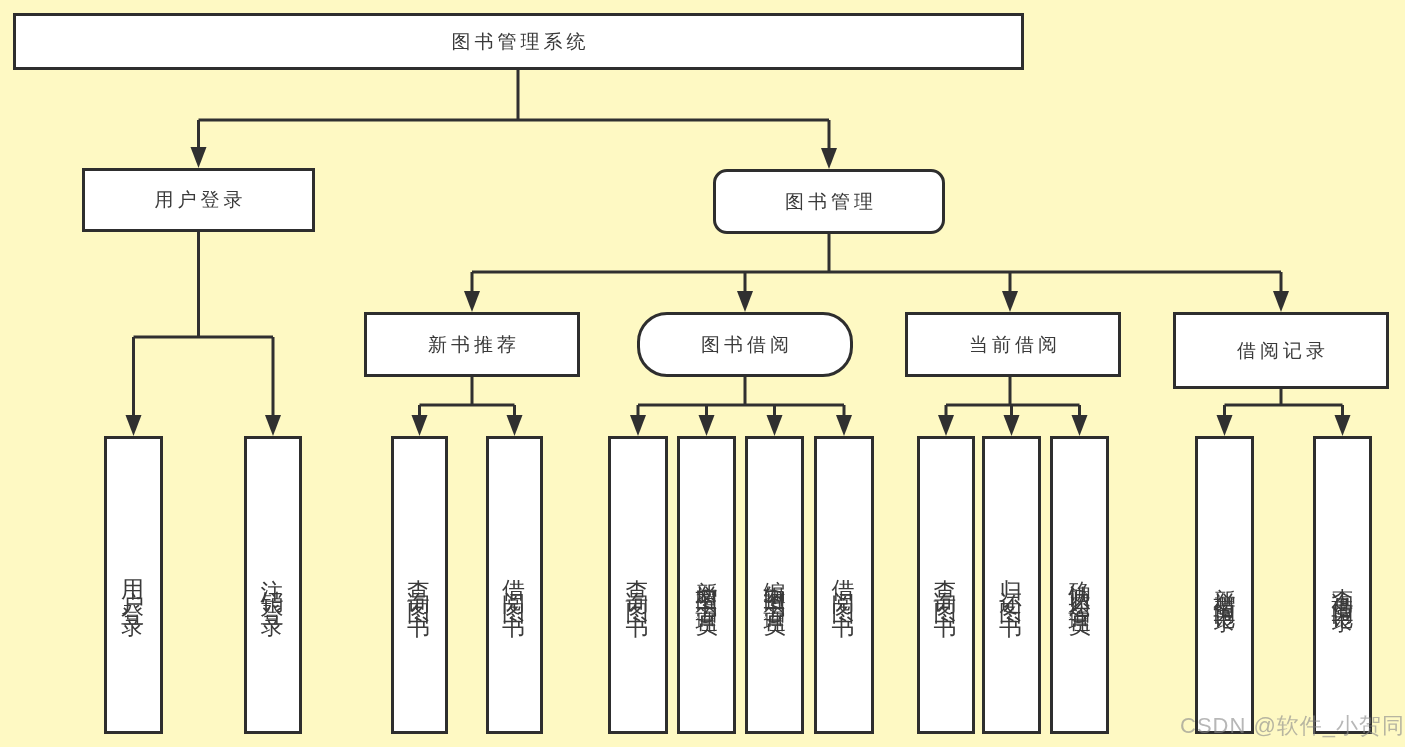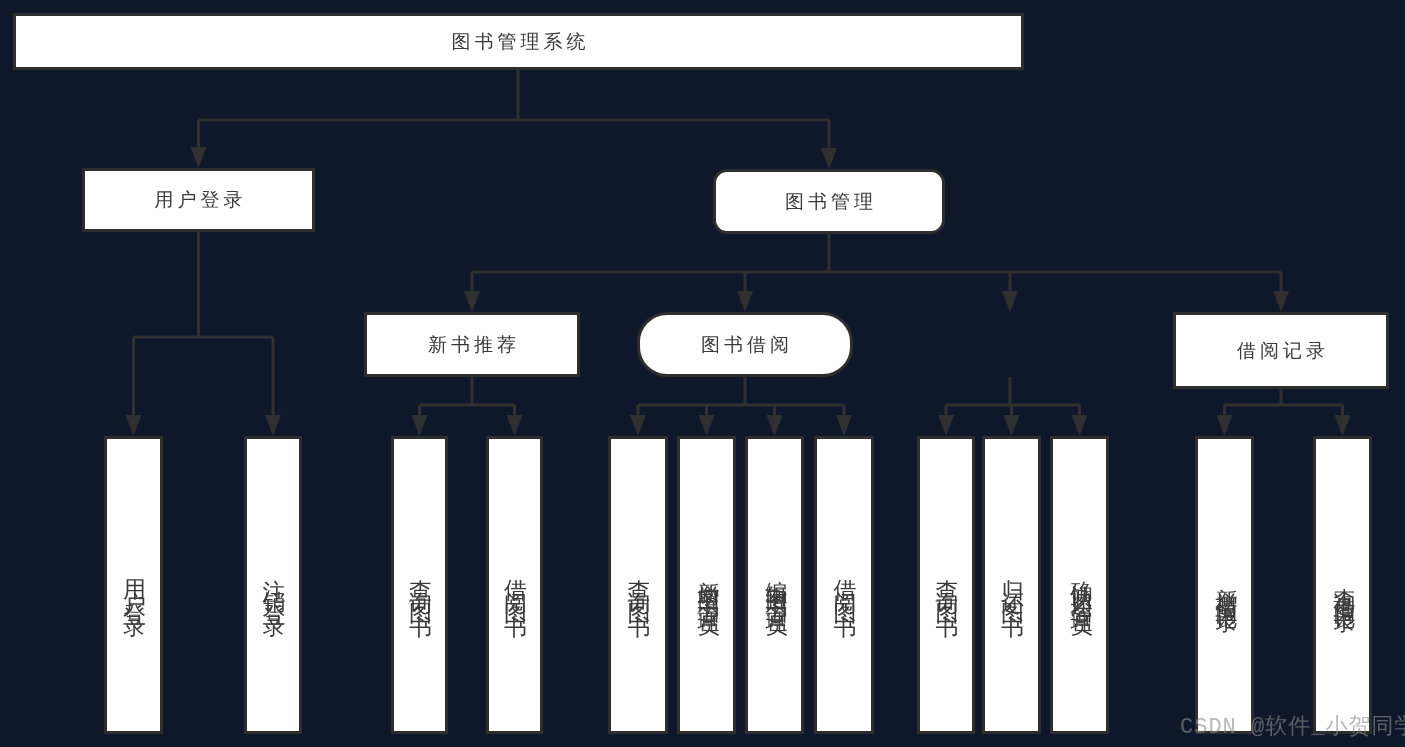--- a/index.html
+++ b/index.html
@@ -5,23 +5,22 @@
   html, body {
     margin: 0;
     padding: 0;
     background: #ffffff;
     font-family: "Liberation Sans", sans-serif;
   }
   .canvas {
     position: relative;
     width: 1405px;
     height: 747px;
-    background: #0f172a;
+    background: #fef9c3;
     overflow: hidden;
-    font-family: Liberation Mono, monospace;
   }
   .connectors {
     position: absolute;
     left: 0;
     top: 0;
     z-index: 1;
   }
   .node {
     position: absolute;
     box-sizing: border-box;
@@ -119,20 +118,21 @@
     <polygon fill="#303030" points="1334.5,415 1350.5,415 1342.5,436"></polygon>
   </svg>
 
   <div class="node h" style="left:13px; top:13px; width:1011px; height:57px;">图书管理系统</div>
 
   <div class="node h" style="left:82px; top:168px; width:233px; height:64px;">用户登录</div>
   <div class="node h" style="left:713px; top:169px; width:232px; height:65px;border-radius:14px;">图书管理</div>
 
   <div class="node h" style="left:364px; top:312px; width:216px; height:65px;">新书推荐</div>
   <div class="node h" style="left:637px; top:312px; width:216px; height:65px;border-radius:30px;">图书借阅</div>
+  <div class="node h" style="left:905px; top:312px; width:216px; height:65px;">当前借阅</div>
   <div class="node h" style="left:1173px; top:312px; width:216px; height:77px;">借阅记录</div>
 
   <div class="node v v-loose" style="left:104px; top:436px; width:59px; height:298px;">用户登录</div>
   <div class="node v v-loose" style="left:244px; top:436px; width:58px; height:298px;">注销登录</div>
 
   <div class="node v v-loose" style="left:391px; top:436px; width:57px; height:298px;">查询图书</div>
   <div class="node v v-loose" style="left:486px; top:436px; width:57px; height:298px;">借阅图书</div>
 
   <div class="node v v-loose" style="left:608px; top:436px; width:60px; height:298px;">查询图书</div>
   <div class="node v v-tight" style="left:677px; top:436px; width:59px; height:298px;">新增图书（管理员）</div>

